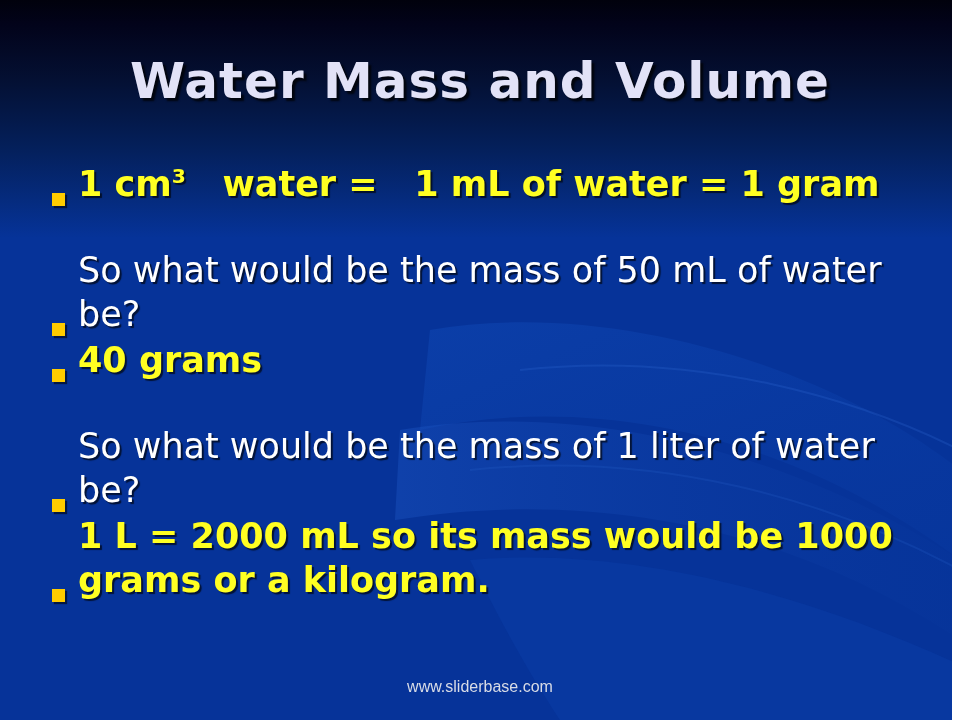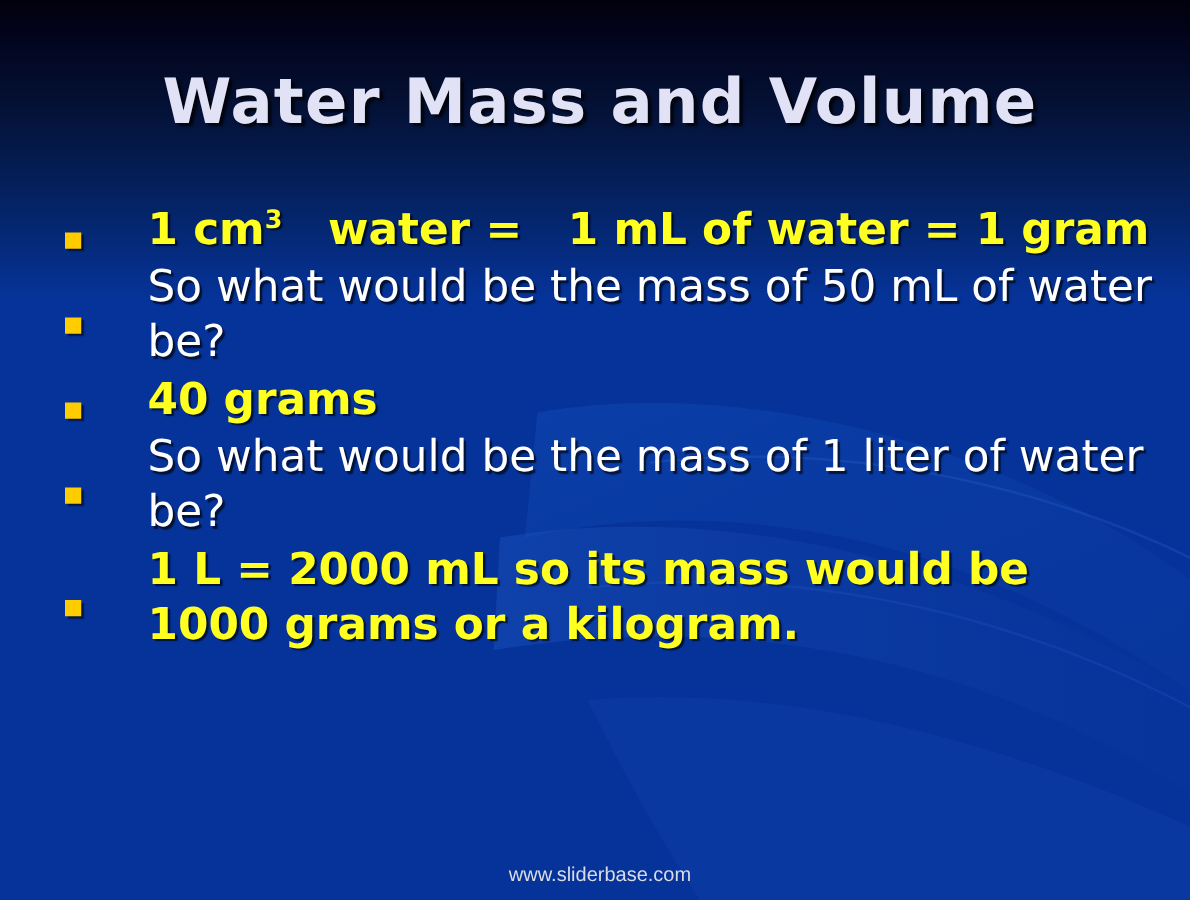--- a/index.html
+++ b/index.html
@@ -66,23 +66,22 @@
   #bullets {
     position: absolute;
     left: 52px;
     top: 162px;
     width: 880px;
   }
 
   .bullet-row {
     position: relative;
     display: flex;
-    align-items: center;
+    align-items: flex-end;
     margin-bottom: 2px;
-    gap: 40px;
   }
 
   .bullet-marker {
     flex: 0 0 auto;
     width: 13px;
     height: 13px;
     margin-top: 16px;
     margin-right: 13px;
     background: #ffcc00;
     box-shadow: 2px 2px 1px rgba(0,0,0,0.55);
@@ -100,33 +99,34 @@
   .bullet-text.yellow {
     color: #ffff22;
     font-weight: bold;
     text-shadow: 2px 2px 1px rgba(0,0,0,0.65);
   }
 
   .bullet-text.white {
     color: #ffffff;
     font-weight: normal;
     text-shadow: 2px 2px 1px rgba(0,0,0,0.65);
+    margin-top: 40px;
   }
 
   .bullet-text sup {
     font-size: 0.58em;
     vertical-align: super;
     line-height: 0;
   }
 
   
   #footer {
     position: absolute;
     left: 0;
-    top: 692px;
+    top: 678px;
     width: 960px;
     text-align: center;
     font-family: "Liberation Sans", sans-serif;
     font-size: 16px;
     color: #d8dce6;
   }
 </style>
 </head>
 <body>
 

